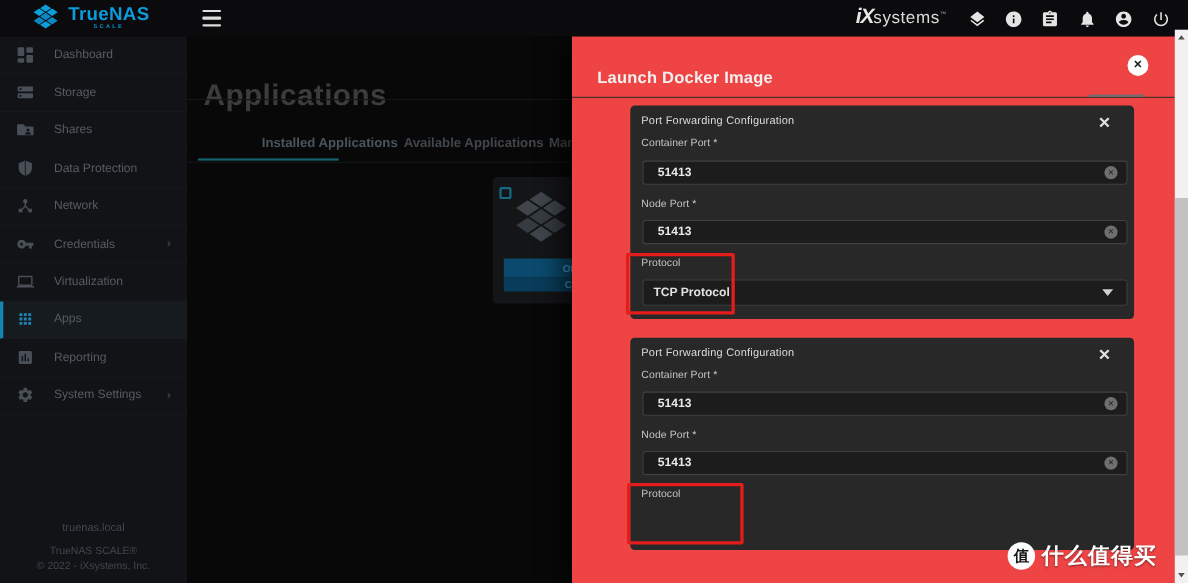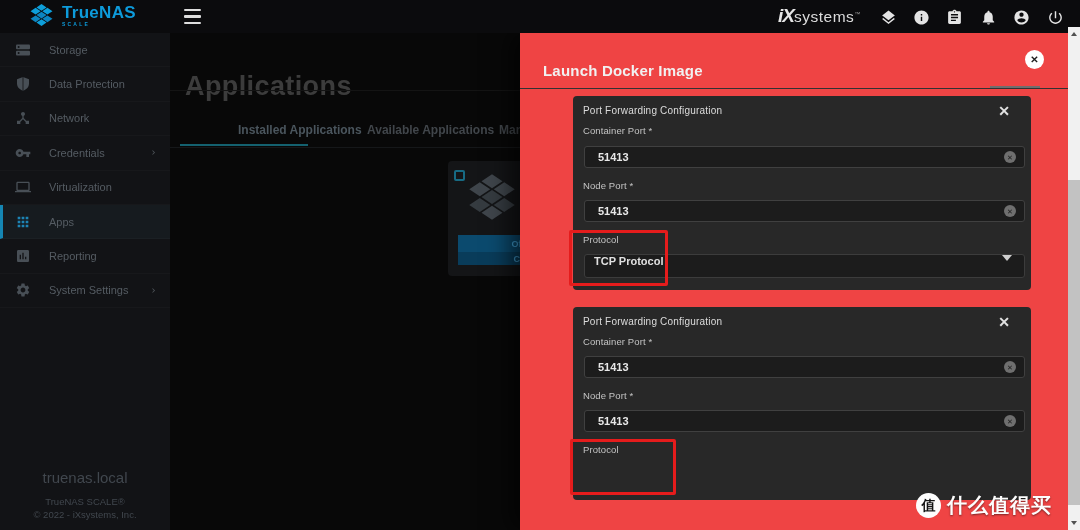--- a/index.html
+++ b/index.html
@@ -3,21 +3,21 @@
 <meta charset="utf-8">
 <style>
   html,body{margin:0;padding:0;background:#000;}
   .stage{position:relative;width:1080px;height:530px;overflow:hidden;background:#080808;
          font-family:"Liberation Sans","DejaVu Sans",sans-serif;-webkit-font-smoothing:antialiased;}
   .stage *{box-sizing:border-box;}
 
   
   .topbar{position:absolute;left:0;top:0;width:1080px;height:33px;background:#0b0b0d;z-index:30;}
   .brand{position:absolute;left:28px;top:3px;display:flex;align-items:center;gap:7px;cursor:pointer;}
-  .brand-text{display:flex;flex-direction:column;align-items:flex-start;line-height:1;}
+  .brand-text{display:flex;flex-direction:column;align-items:center;line-height:1;}
   .brand-name{color:#0d9bdb;font-size:17px;font-weight:bold;letter-spacing:.3px;}
   .brand-sub{color:#0d9bdb;font-size:5px;font-weight:bold;letter-spacing:2.2px;margin-top:1px;}
   .hamburger{position:absolute;left:184px;top:9px;width:18px;height:15px;background:none;border:0;padding:0;
              display:flex;flex-direction:column;justify-content:space-between;cursor:pointer;}
   .hamburger span{display:block;width:17px;height:2.4px;background:#dedede;border-radius:1px;}
   .ixbrand{position:absolute;left:778px;top:5px;color:#e6e6e6;white-space:nowrap;}
   .ix{font-size:19px;font-weight:bold;font-style:italic;letter-spacing:-1px;}
   .ixrest{font-size:15.5px;font-weight:300;letter-spacing:.5px;color:#dcdcdc;}
   .ixtm{font-size:6px;vertical-align:super;color:#9a9a9a;}
   .tb-icon{position:absolute;top:7px;width:20px;height:20px;background:none;border:0;padding:0;cursor:pointer;
@@ -26,21 +26,21 @@
 
   
   .sidebar{position:absolute;left:0;top:33px;width:170px;height:497px;background:#121316;z-index:2;}
   .nav-item{height:34.4px;display:flex;align-items:center;padding-left:15px;gap:18px;cursor:pointer;
             border-bottom:1px solid rgba(255,255,255,0.025);color:#555c63;font-size:11px;}
   .nav-item svg.nicon{width:16px;height:16px;fill:#484f56;flex:0 0 16px;}
   .nav-item .chev{margin-left:auto;margin-right:12px;width:9px;height:9px;fill:#50565c;}
   .nav-item.active{border-left:3px solid #1586b3;background:#161b1f;padding-left:12px;}
   .nav-item.active svg.nicon{fill:#1d84b5;}
   .side-footer{position:absolute;left:0;width:170px;text-align:center;color:#41474e;}
-  .f-host{bottom:44px;font-size:15px;}
+  .f-host{bottom:44px;font-size:10px;}
   .f-prod{bottom:23px;font-size:9.5px;}
   .f-copy{bottom:10px;font-size:9.5px;}
 
   
   .content{position:absolute;left:170px;top:33px;width:910px;height:497px;background:#080808;z-index:1;}
   .page-title{position:absolute;left:15px;top:20px;font-size:27px;font-weight:bold;color:#3c3c3c;letter-spacing:.4px;}
   .title-rule{position:absolute;left:0;top:57px;width:350px;height:1px;background:#141414;}
   .tab{position:absolute;top:90px;font-size:12px;font-weight:bold;color:#41464b;cursor:pointer;white-space:nowrap;margin-left:41px;}
   .tab.active{color:#4a555d;}
   .tab-underline{position:absolute;left:10px;top:111px;width:128px;height:2px;background:#14616f;}
@@ -71,21 +71,21 @@
             color:#e2e2e2;font-size:14px;font-weight:bold;line-height:18px;text-align:center;}
   .f-label{position:absolute;left:10px;font-size:9.5px;color:#c4c4c4;font-weight:normal;letter-spacing:.1px;}
   .input-wrap{position:absolute;left:11px;width:441px;height:22px;}
   .input-wrap input{width:100%;height:100%;background:#1c1c1c;border:1px solid #404040;border-radius:3px;
                     color:#e8e8e8;font-size:11px;font-weight:bold;padding:0 28px 0 13px;outline:none;
                     font-family:"Liberation Sans","DejaVu Sans",sans-serif;}
   .clear-btn{position:absolute;right:9px;top:5px;width:12px;height:12px;border-radius:50%;background:#6f6f6f;
              display:flex;align-items:center;justify-content:center;cursor:pointer;}
   .clear-btn .x{color:#1c1c1c;font-size:7px;font-weight:bold;font-style:normal;line-height:1;}
   .select-box{position:absolute;left:11px;width:441px;height:24px;background:#1c1c1c;border:1px solid #3c3c3c;
-              border-radius:3px;display:flex;align-items:flex-start;padding:0 12px 0 9px;cursor:pointer;}
+              border-radius:3px;display:flex;align-items:center;padding:0 12px 0 9px;cursor:pointer;}
   .select-text{color:#e0e0e0;font-size:11px;font-weight:bold;}
   .sel-arrow{margin-left:auto;width:0;height:0;border-left:5px solid transparent;border-right:5px solid transparent;
              border-top:6px solid #cfcfcf;}
   .sel-arrow.blue{border-top-color:#00a5e3;}
 
   
   .card-a .lbl-1{top:29px;} .card-a .inp-1{top:50px;}
   .card-a .lbl-2{top:84px;} .card-a .inp-2{top:104px;}
   .card-a .lbl-3{top:138px;} .card-a .sel-1{top:158px;}
   
@@ -168,26 +168,43 @@
     <button class="tb-icon" style="left:1045px">
       <svg viewBox="0 0 24 24">
           <path d="M13 3h-2v10h2V3zm4.83 2.17l-1.42 1.42C17.99 7.86 19 9.81 19 12c0 3.87-3.13 7-7 7s-7-3.13-7-7c0-2.19 1.01-4.14 2.58-5.42L6.17 5.17C4.23 6.82 3 9.26 3 12c0 4.97 4.03 9 9 9s9-4.03 9-9c0-2.74-1.23-5.18-3.17-6.83z"></path>
         </svg>
     </button>
   </header>
 
   <nav class="sidebar">
     <div class="nav-item">
       <svg class="nicon" viewBox="0 0 16 16">
+          <rect x="1" y="1" width="6" height="8" rx="1"></rect>
+          <rect x="9" y="1" width="6" height="5" rx="1"></rect>
+          <rect x="9" y="8" width="6" height="7" rx="1"></rect>
+          <rect x="1" y="11" width="6" height="4" rx="1"></rect>
+        </svg>
+      <span>Dashboard</span>
+    </div>
+    <div class="nav-item">
+      <svg class="nicon" viewBox="0 0 16 16">
           <rect x="1" y="2.6" width="14" height="4.6" rx="1"></rect>
           <rect x="1" y="8.8" width="14" height="4.6" rx="1"></rect>
           <circle cx="3.6" cy="4.9" r="1" fill="#121316"></circle>
           <circle cx="3.6" cy="11.1" r="1" fill="#121316"></circle>
         </svg>
       <span>Storage</span>
+    </div>
+    <div class="nav-item">
+      <svg class="nicon" viewBox="0 0 16 16">
+          <path d="M1.5 3h5l1.5 2h6.5a1 1 0 0 1 1 1v6a1 1 0 0 1-1 1h-13a1 1 0 0 1-1-1V4a1 1 0 0 1 1-1z"></path>
+          <circle cx="10.5" cy="8.2" r="1.4" fill="#121316"></circle>
+          <path d="M7.7 12.2c0-1.5 1.3-2.3 2.8-2.3s2.8.8 2.8 2.3z" fill="#121316"></path>
+        </svg>
+      <span>Shares</span>
     </div>
     <div class="nav-item">
       <svg class="nicon" viewBox="0 0 16 16">
           <path d="M8 1l6 2.3v4.2c0 3.5-2.4 6.1-6 7.2-3.6-1.1-6-3.7-6-7.2V3.3z"></path>
           <rect x="7.6" y="1" width=".8" height="13.7" fill="#121316"></rect>
         </svg>
       <span>Data Protection</span>
     </div>
     <div class="nav-item">
       <svg class="nicon" viewBox="0 0 24 24">

